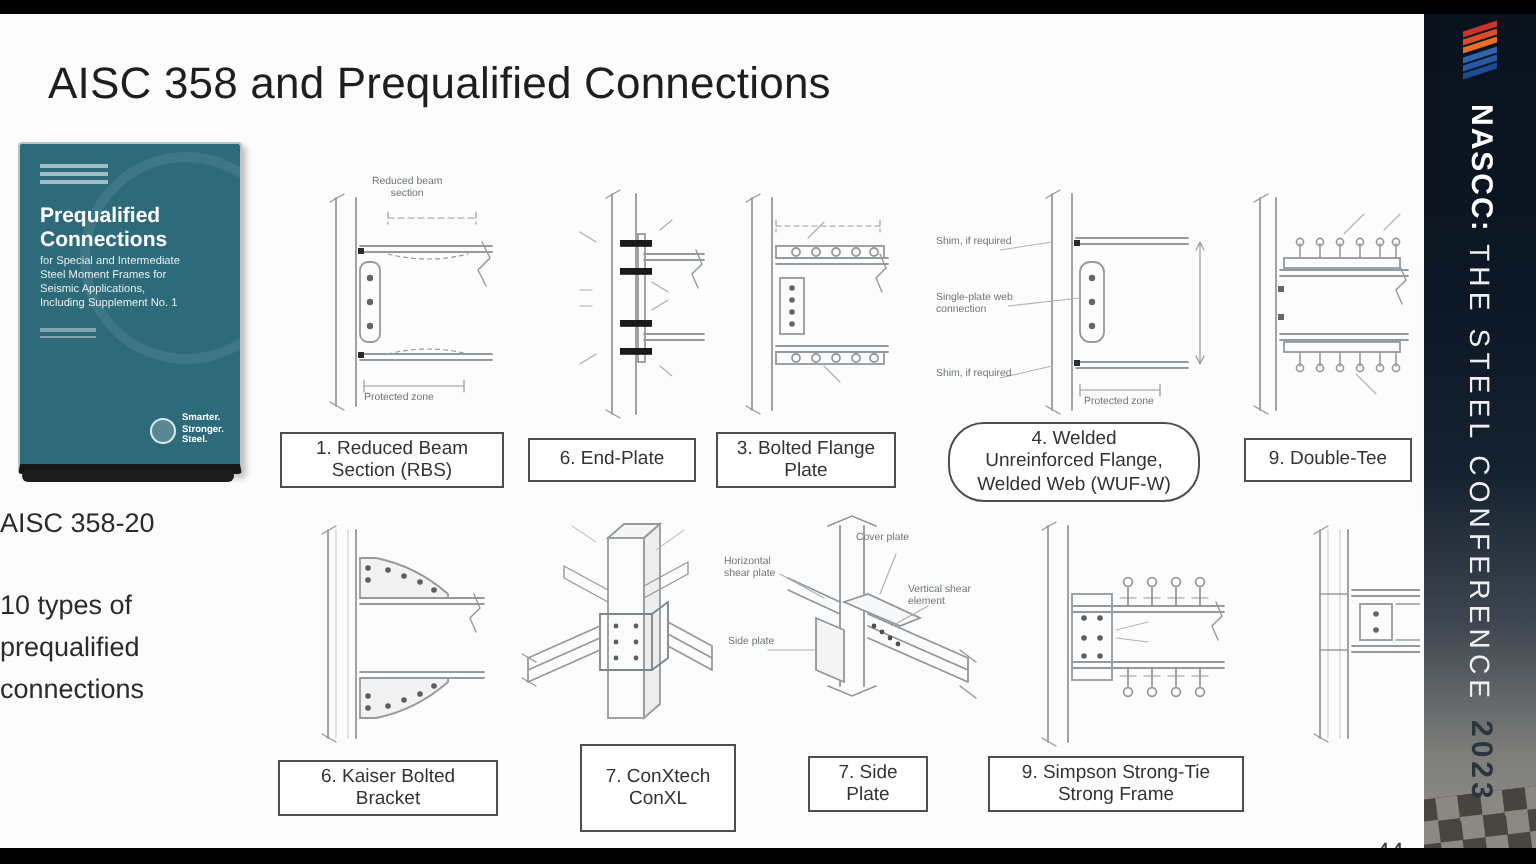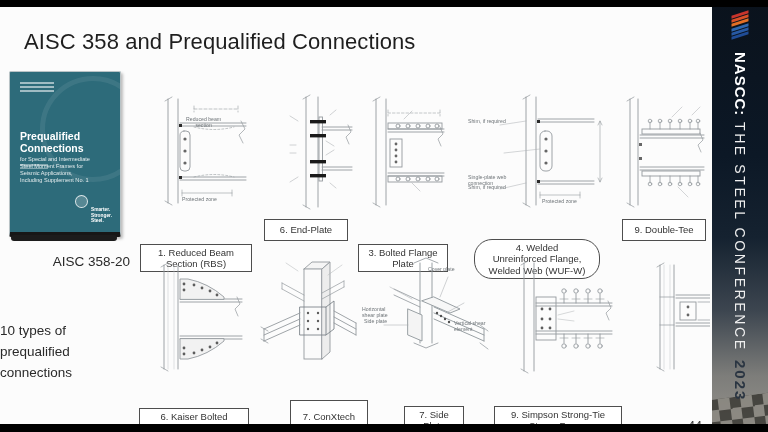--- a/index.html
+++ b/index.html
@@ -3,21 +3,21 @@
 <meta charset="utf-8">
 <style>
   html,body{margin:0;padding:0;}
   body{width:768px;height:432px;position:relative;overflow:hidden;
        font-family:"Liberation Sans",sans-serif;background:#000;}
   .stage{position:absolute;inset:0;background:#000;}
   .slide{position:absolute;left:0;top:7px;width:712px;height:417px;background:#fcfcfc;}
   .bar{position:absolute;left:0;width:768px;background:#000;z-index:60;}
   .bar.top{top:0;height:7px;}
   .bar.bottom{bottom:0;height:8px;}
-  .pre{white-space:pre-line;margin-top:28px;}
+  .pre{white-space:pre-line;}
 
   .title{position:absolute;left:24px;top:6px;font-size:22px;color:#1e1e1e;
          letter-spacing:.1px;font-weight:500;margin-top:16px;}
 
   
   .book{position:absolute;left:9px;top:64px;width:110px;height:160px;background:#2d6b7a;
         border:1px solid #b9c3c6;border-bottom:5px solid #171717;border-radius:2px;
         box-shadow:2px 2px 3px rgba(0,0,0,.25);overflow:hidden;}
   .book-wm{position:absolute;right:-26px;top:4px;width:96px;height:96px;border-radius:50%;
            border:5px solid rgba(255,255,255,.08);}
@@ -27,21 +27,21 @@
               font-weight:bold;color:#fff;}
   .book-sub{position:absolute;left:10px;top:56px;font-size:5.6px;line-height:1.25;
             color:rgba(255,255,255,.88);}
   .book-edlines{position:absolute;left:10px;top:92px;}
   .book-edlines div{width:28px;height:1.5px;background:rgba(255,255,255,.4);margin-bottom:2px;}
   .book-brandrow{position:absolute;right:8px;bottom:8px;display:flex;align-items:center;gap:3px;}
   .book-logo{width:11px;height:11px;border-radius:50%;border:1px solid rgba(255,255,255,.8);
              background:rgba(255,255,255,.2);}
   .book-brand{font-size:4.8px;line-height:1.2;color:#fff;font-weight:bold;text-align:left;}
   .book-shadowbar{position:absolute;left:11px;top:228px;width:106px;height:6px;background:#1c1c1c;border-radius:3px;}
-  .code-label{position:absolute;left:0;top:247px;width:130px;text-align:right;
+  .code-label{position:absolute;left:0;top:247px;width:130px;text-align:left;
               font-size:13.5px;color:#2a2a2a;}
   .note{position:absolute;left:0;top:286px;width:130px;text-align:left;font-size:13.5px;
         line-height:1.55;color:#2a2a2a;}
 
   
   .cell{position:absolute;}
   .conn-label{position:absolute;border:1px solid #4e4e4e;background:#fff;color:#333;
               font-size:9.5px;line-height:1.2;text-align:center;display:flex;
               align-items:center;justify-content:center;padding:2px 3px;box-sizing:border-box;}
   .ann{position:absolute;font-size:5.2px;line-height:1.15;color:#6e7478;}

